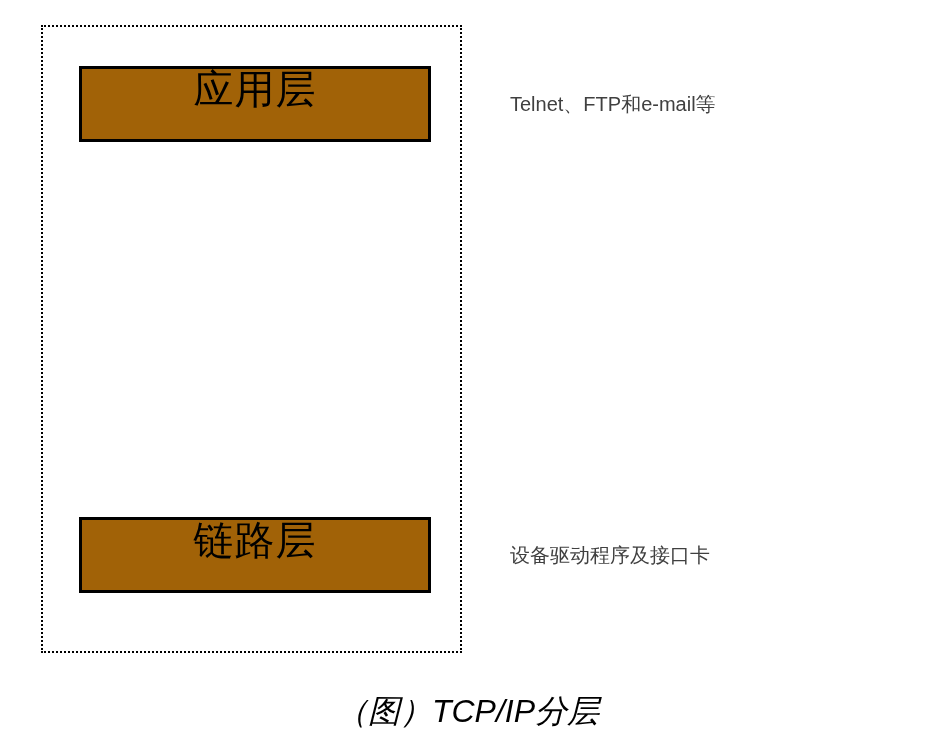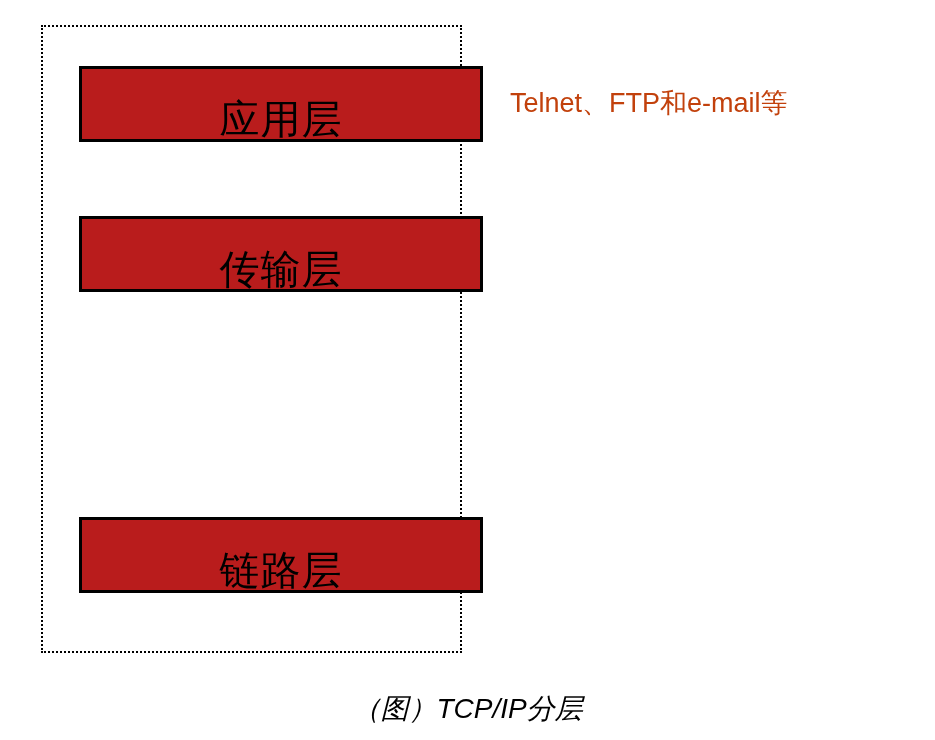--- a/index.html
+++ b/index.html
@@ -37,87 +37,85 @@
   }
   .layer-row.row-0 { top: 66px; }
   .layer-row.row-1 { top: 216px; }
   .layer-row.row-2 { top: 367px; }
   .layer-row.row-3 { top: 517px; padding-left: 25px; }
 
   .layer-box {
     position: absolute;
     left: 79px;
     top: 0;
-    width: 404px;
+    width: 352px;
     height: 76px;
     box-sizing: border-box;
     border: 3px solid #000000;
-    background: #b91c1c;
+    background: #a16207;
     display: flex;
-    align-items: flex-end;
+    align-items: flex-start;
     justify-content: center;
   }
   .layer-box-label {
     font-size: 40px;
     line-height: 1;
     letter-spacing: 1px;
     color: #000000;
     white-space: nowrap;
   }
 
   .layer-protocols {
     position: absolute;
     left: 510px;
     top: 0;
     height: 76px;
     display: flex;
     align-items: center;
-    font-size: 27px;
+    font-size: 20px;
     line-height: 1.15;
-    color: #c2410c;
+    color: #404040;
     white-space: nowrap;
   }
 
   
   #figure-caption {
     position: absolute;
     left: 0;
     top: 690px;
     width: 935px;
     text-align: center;
-    font-size: 28px;
+    font-size: 32px;
     font-style: italic;
     color: #000000;
     white-space: nowrap;
   }
 </style>
 </head>
 <body>
 
 <div id="diagram-root">
 
   <div id="layer-stack-container"></div>
 
   <div class="layer-row row-0">
     <div class="layer-box">
       <span class="layer-box-label">应用层</span>
     </div>
     <div class="layer-protocols">Telnet、FTP和e-mail等</div>
   </div>
 
   <div class="layer-row row-1">
-    <div class="layer-box">
-      <span class="layer-box-label">传输层</span>
-    </div>
   </div>
 
   <div class="layer-row row-2">
   </div>
 
   <div class="layer-row row-3">
     <div class="layer-box">
       <span class="layer-box-label">链路层</span>
     </div>
+    <div class="layer-protocols">设备驱动程序及接口卡</div>
   </div>
 
   <div id="figure-caption">（图）TCP/IP分层</div>
 
 </div>
 
 </body></html>

